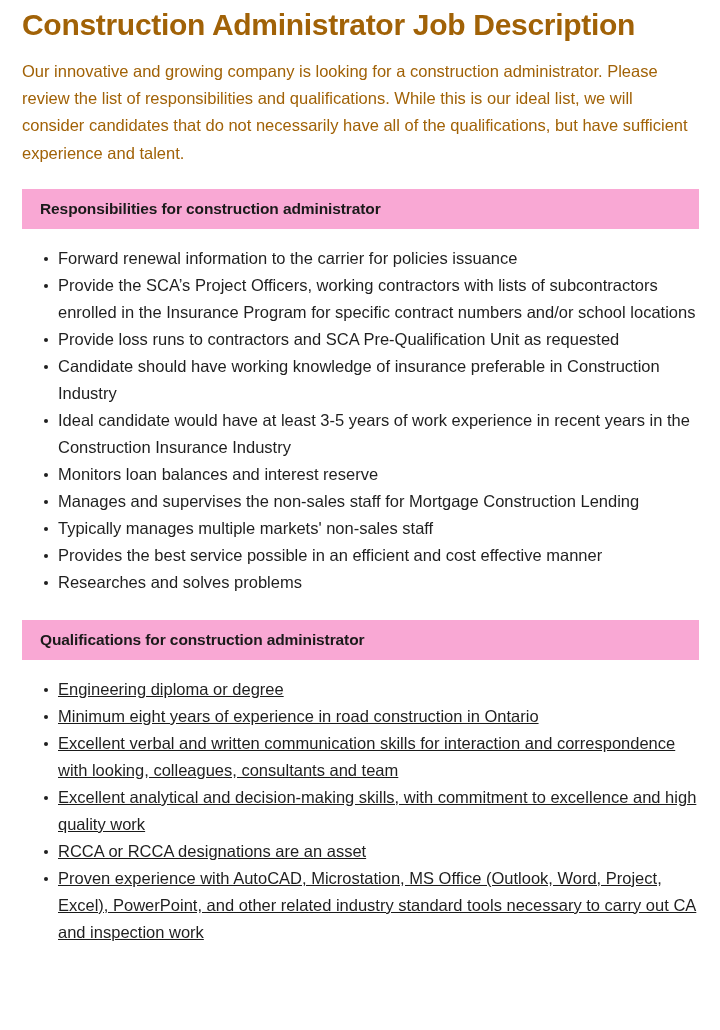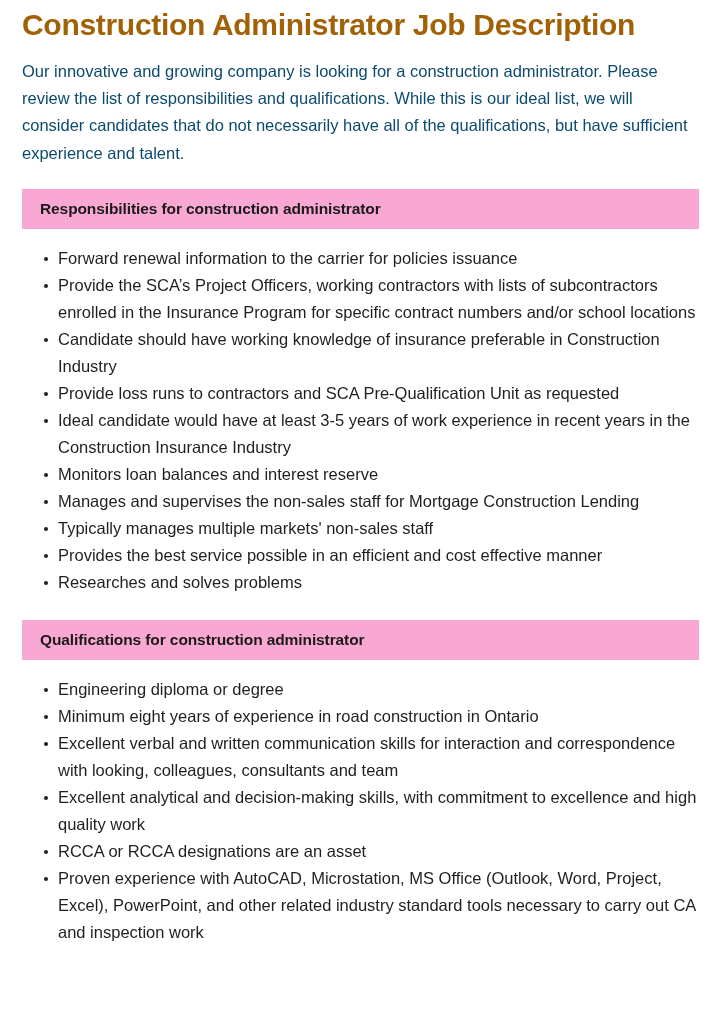--- a/index.html
+++ b/index.html
@@ -24,21 +24,21 @@
     font-weight: bold;
     line-height: 38px;
     letter-spacing: -0.3px;
     margin: 6px 0 0 0;
     color: #a16207;
   }
   .intro {
     font-size: 16.5px;
     line-height: 27.2px;
     margin: 14px 0 0 0;
-    color: #0c4a6e;
+    color: #a16207;
     max-width: 666px;
   }
   .section {
     margin-top: 22px;
   }
   .section-header {
     background: #f9a8d4;
     height: 40px;
     display: flex;
     align-items: center;
@@ -73,40 +73,41 @@
     top: 12px;
     width: 4px;
     height: 4px;
     border-radius: 50%;
     background: #1f1f1f;
   }
   .section--qualifications {
     margin-top: 24px;
   }
   .section--qualifications ul.bullets {
+    text-decoration: underline;
   }
 </style>
 </head>
 <body>
 
 <div class="page">
 
   <h1 class="doc-title">Construction Administrator Job Description</h1>
 
   <p class="intro">Our innovative and growing company is looking for a construction administrator. Please review the list of responsibilities and qualifications. While this is our ideal list, we will consider candidates that do not necessarily have all of the qualifications, but have sufficient experience and talent.</p>
 
   <div class="section section--responsibilities">
     <div class="section-header">
       <span class="section-header-text">Responsibilities for construction administrator</span>
     </div>
     <ul class="bullets">
       <li>Forward renewal information to the carrier for policies issuance</li>
       <li>Provide the SCA’s Project Officers, working contractors with lists of subcontractors enrolled in the Insurance Program for specific contract numbers and/or school locations</li>
+      <li>Provide loss runs to contractors and SCA Pre-Qualification Unit as requested</li>
       <li>Candidate should have working knowledge of insurance preferable in Construction Industry</li>
-      <li>Provide loss runs to contractors and SCA Pre-Qualification Unit as requested</li>
       <li>Ideal candidate would have at least 3-5 years of work experience in recent years in the Construction Insurance Industry</li>
       <li>Monitors loan balances and interest reserve</li>
       <li>Manages and supervises the non-sales staff for Mortgage Construction Lending</li>
       <li>Typically manages multiple markets' non-sales staff</li>
       <li>Provides the best service possible in an efficient and cost effective manner</li>
       <li>Researches and solves problems</li>
     </ul>
   </div>
 
   <div class="section section--qualifications">

